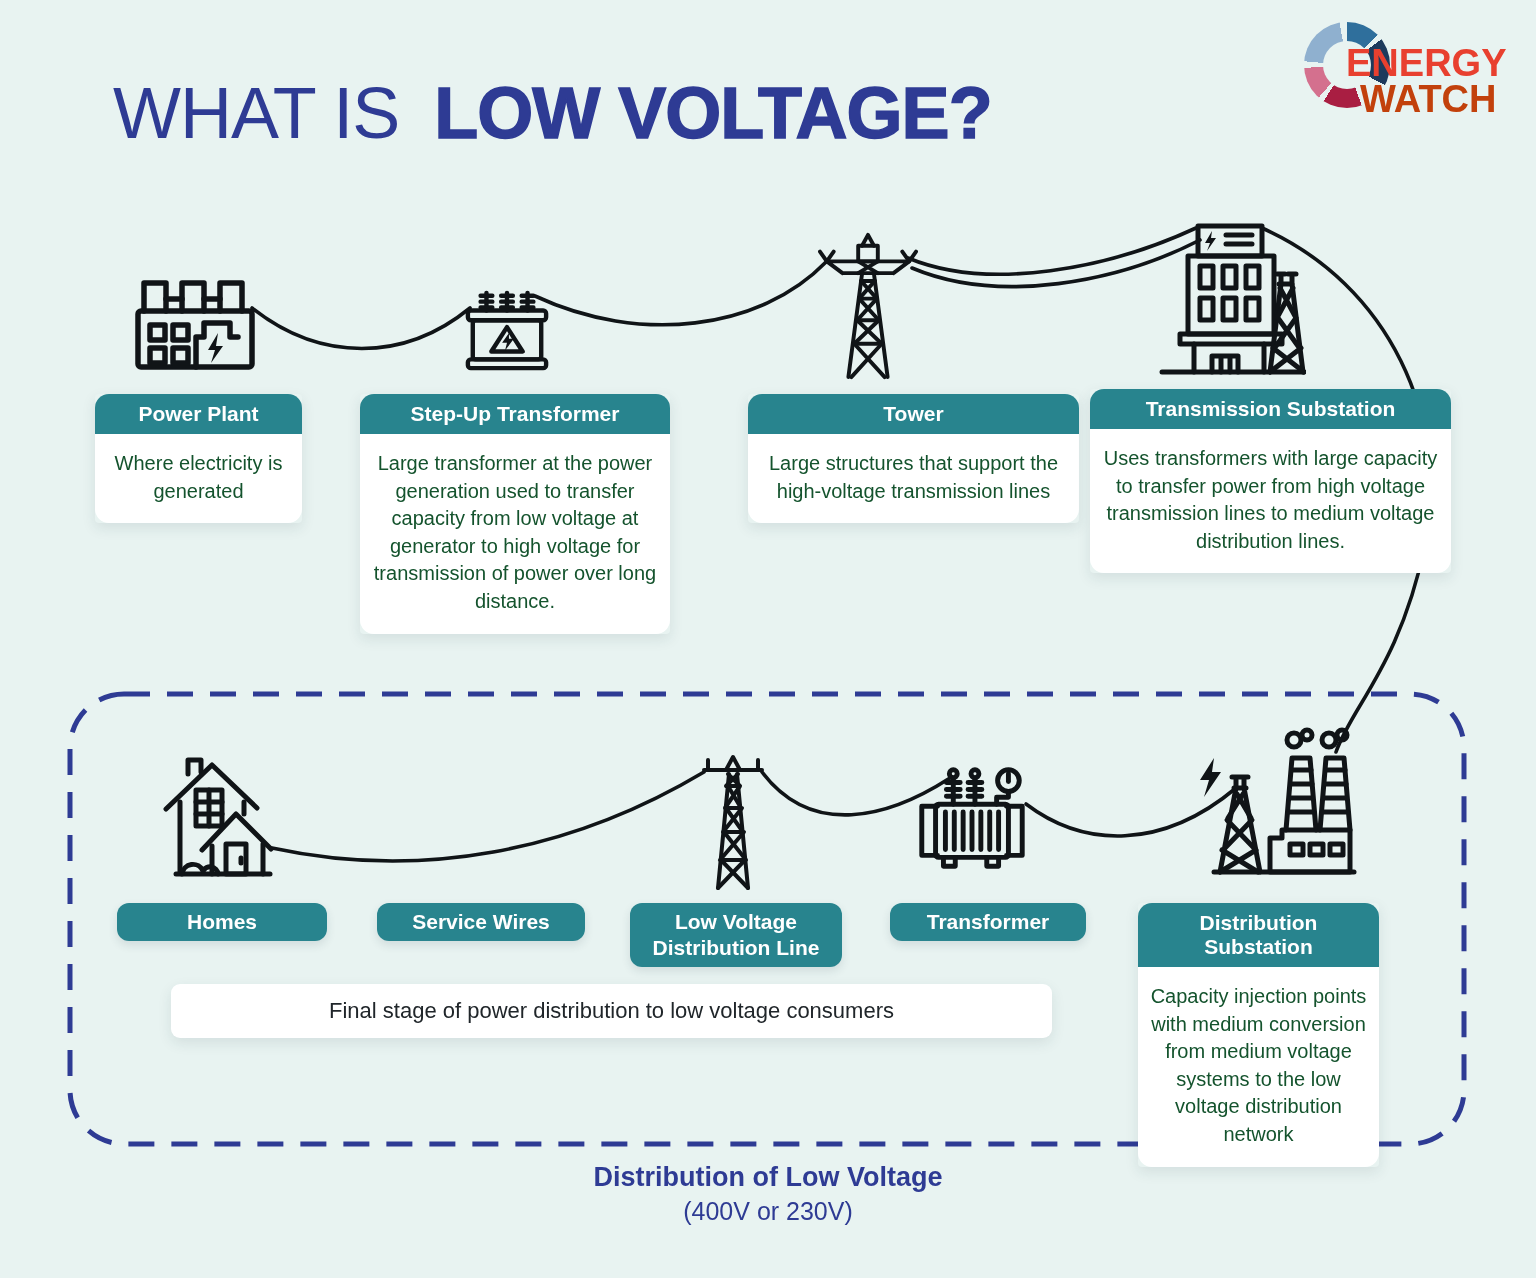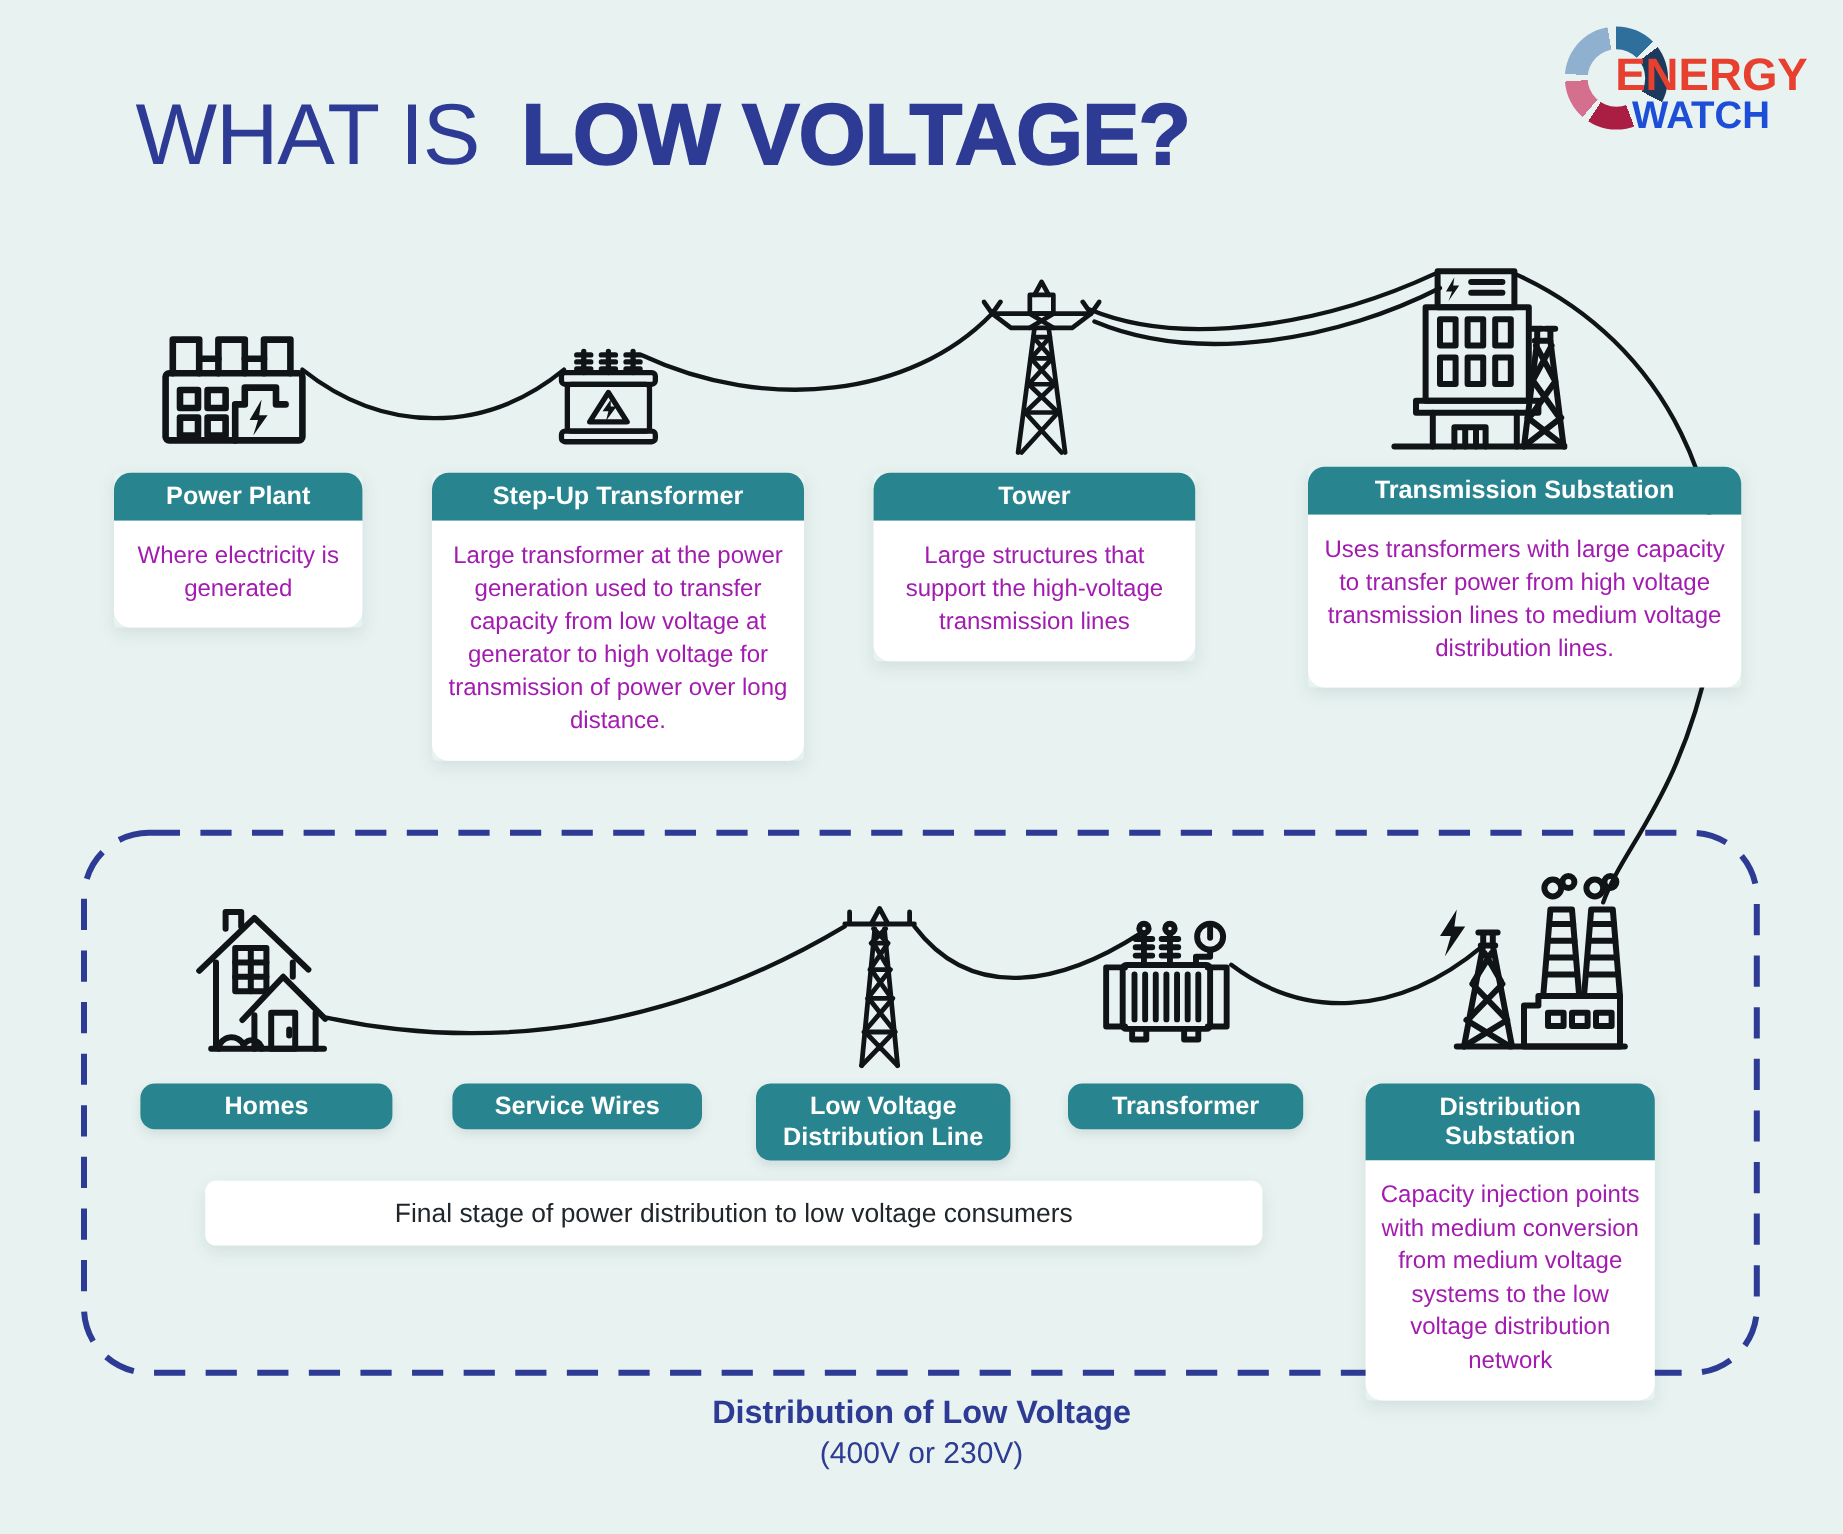--- a/index.html
+++ b/index.html
@@ -22,33 +22,33 @@
   .logo{position:absolute;left:1300px;top:18px;width:210px;height:112px;}
   .logo-ring{position:absolute;left:4px;top:4px;width:86px;height:86px;border-radius:50%;
     background:conic-gradient(from 0deg,
       #2f6f9c 0deg 45deg, transparent 45deg 53deg,
       #1d3a5c 53deg 118deg, transparent 118deg 160deg,
       #a91e42 160deg 213deg, transparent 213deg 221deg,
       #d4708e 221deg 266deg, transparent 266deg 275deg,
       #8fb0cf 275deg 350deg, transparent 350deg 360deg);}
   .logo-ring::after{content:"";position:absolute;left:19px;top:19px;width:48px;height:48px;border-radius:50%;background:var(--bg);}
   .logo-energy{position:absolute;left:46px;top:24px;font-size:38px;font-weight:700;color:var(--red);letter-spacing:0;}
-  .logo-watch{position:absolute;left:60px;top:60px;font-size:32px;font-weight:700;color:#1d4ed8;}
+  .logo-watch{position:absolute;left:60px;top:60px;font-size:38px;font-weight:700;color:#c2410c;}
   
   .wires{position:absolute;left:0;top:0;pointer-events:none;z-index:1;}
   
   .icon{position:absolute;z-index:2;}
   .icon svg{display:block;}
   .icon path,.icon rect,.icon circle{fill:none;stroke:var(--line);stroke-linecap:round;stroke-linejoin:round;}
   .icon .solid{fill:var(--line);stroke:none;}
   
   .card{position:absolute;z-index:3;border-radius:4px;box-shadow:0 5px 14px rgba(30,60,70,.10);}
   .card-header{background:var(--teal);color:#fff;font-weight:700;font-size:21px;text-align:center;
     padding:8px 6px;border-radius:14px 14px 0 0;}
-  .card-body{background:#fff;color:#a21caf;font-size:20px;line-height:1.38;text-align:center;
+  .card-body{background:#fff;color:#14532d;font-size:20px;line-height:1.38;text-align:center;
     padding:16px 12px 18px;border-radius:0 0 14px 14px;}
   .pill{position:absolute;z-index:3;background:var(--teal);color:#fff;font-weight:700;font-size:21px;
     display:flex;align-items:center;justify-content:center;text-align:center;border-radius:12px;line-height:1.25;
     box-shadow:0 4px 10px rgba(30,60,70,.12);padding:2px 8px;box-sizing:border-box;}
   .caption{position:absolute;z-index:3;background:#fff;border-radius:9px;display:flex;align-items:center;justify-content:center;
     font-size:22px;color:#20262a;box-shadow:0 5px 14px rgba(30,60,70,.10);}
   .footer{position:absolute;left:0;top:1162px;width:100%;text-align:center;color:var(--navy);z-index:3;}
   .footer .f1{font-weight:700;font-size:27px;}
   .footer .f2{font-size:25px;margin-top:4px;}
 </style>
@@ -213,21 +213,21 @@
   <div class="card" style="left:95px;top:394px;width:207px;">
     <div class="card-header">Power Plant</div>
     <div class="card-body">Where electricity is generated</div>
   </div>
 
   <div class="card" style="left:360px;top:394px;width:310px;">
     <div class="card-header">Step-Up Transformer</div>
     <div class="card-body">Large transformer at the power generation used to transfer capacity from low voltage at generator to high voltage for transmission of power over long distance.</div>
   </div>
 
-  <div class="card" style="left:728px;top:394px;width:268px;">
+  <div class="card" style="left:748px;top:394px;width:331px;">
     <div class="card-header">Tower</div>
     <div class="card-body">Large structures that support the high-voltage transmission lines</div>
   </div>
 
   <div class="card" style="left:1090px;top:389px;width:361px;">
     <div class="card-header">Transmission Substation</div>
     <div class="card-body">Uses transformers with large capacity to transfer power from high voltage transmission lines to medium voltage distribution lines.</div>
   </div>
 
   <div class="pill" style="left:117px;top:903px;width:210px;height:38px;">Homes</div>

